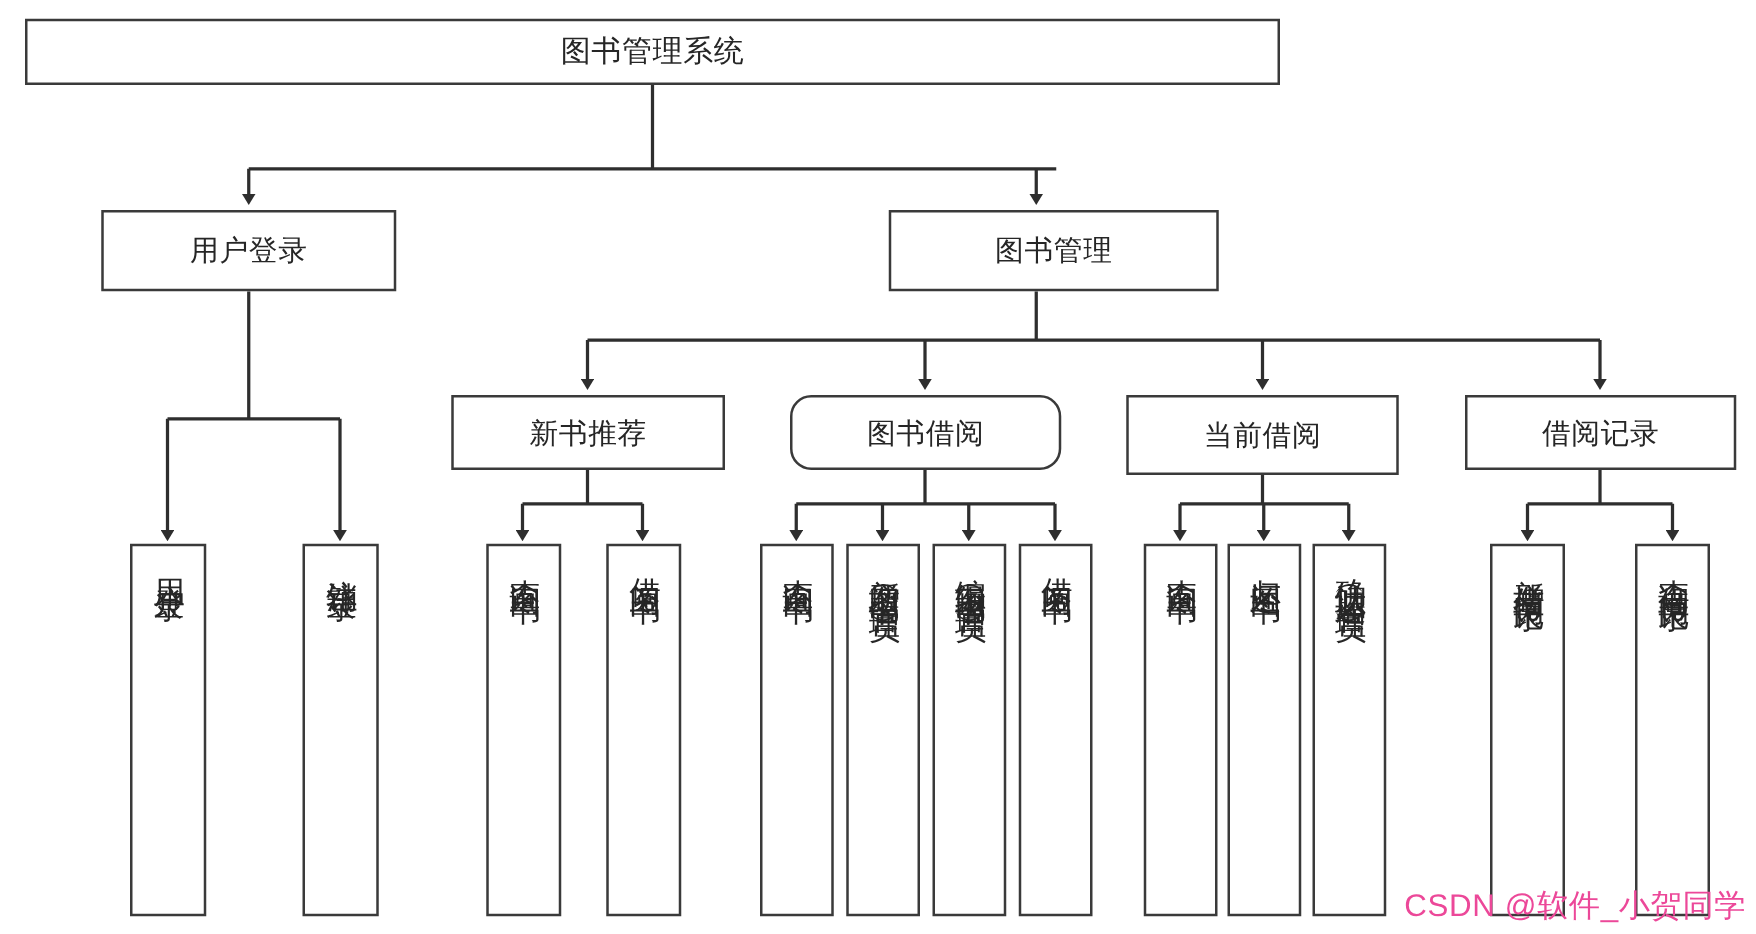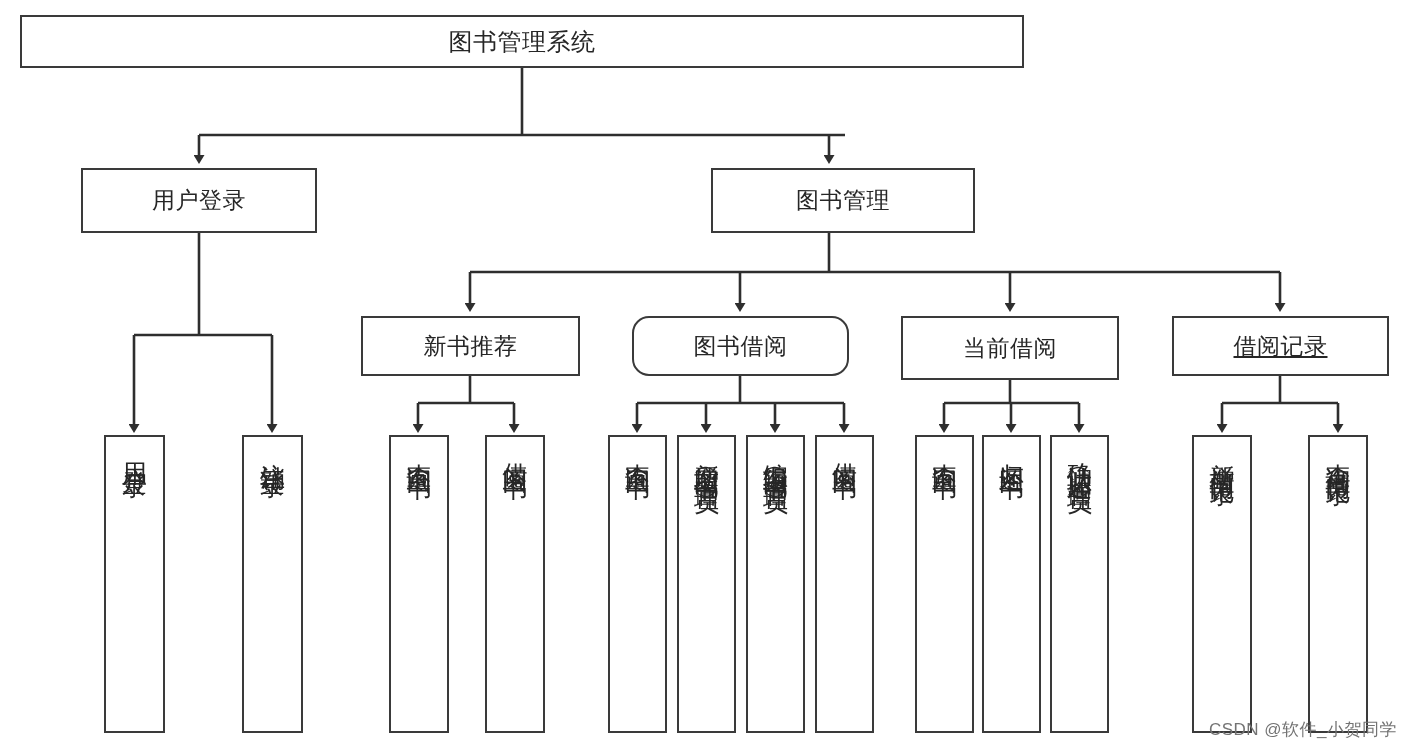--- a/index.html
+++ b/index.html
@@ -60,22 +60,22 @@
     text-orientation: upright;
     font-size: 25px;
     line-height: 1.0;
     letter-spacing: 4px;
     white-space: nowrap;
   }
   .watermark {
     position: absolute;
     right: 8px;
     bottom: 6px;
-    font-size: 17px;
-    color: #737373;
+    font-size: 25px;
+    color: #ec4899;
     letter-spacing: 0.5px;
     z-index: 5;
     user-select: none;
     white-space: nowrap;
   }
 </style>
 </head>
 <body>
 
 <div id="canvas">
@@ -143,21 +143,21 @@
 
   <div class="node horiz" style="left:361px;top:316px;width:219px;height:60px;">
     <span class="lbl">新书推荐</span>
   </div>
   <div class="node horiz" style="left:632px;top:316px;width:217px;height:60px;border-radius:17px;">
     <span class="lbl">图书借阅</span>
   </div>
   <div class="node horiz" style="left:901px;top:316px;width:218px;height:64px;">
     <span class="lbl">当前借阅</span>
   </div>
-  <div class="node horiz" style="left:1172px;top:316px;width:217px;height:60px;text-decoration:underline;">
+  <div class="node horiz" style="left:1172px;top:316px;width:217px;height:60px;">
     <span class="lbl">借阅记录</span>
   </div>
 
   <div class="node vert" style="left:104px;top:435px;width:61px;height:298px;">
     <span class="lbl">用户登录</span>
   </div>
   <div class="node vert" style="left:242px;top:435px;width:61px;height:298px;">
     <span class="lbl">注销登录</span>
   </div>
 

